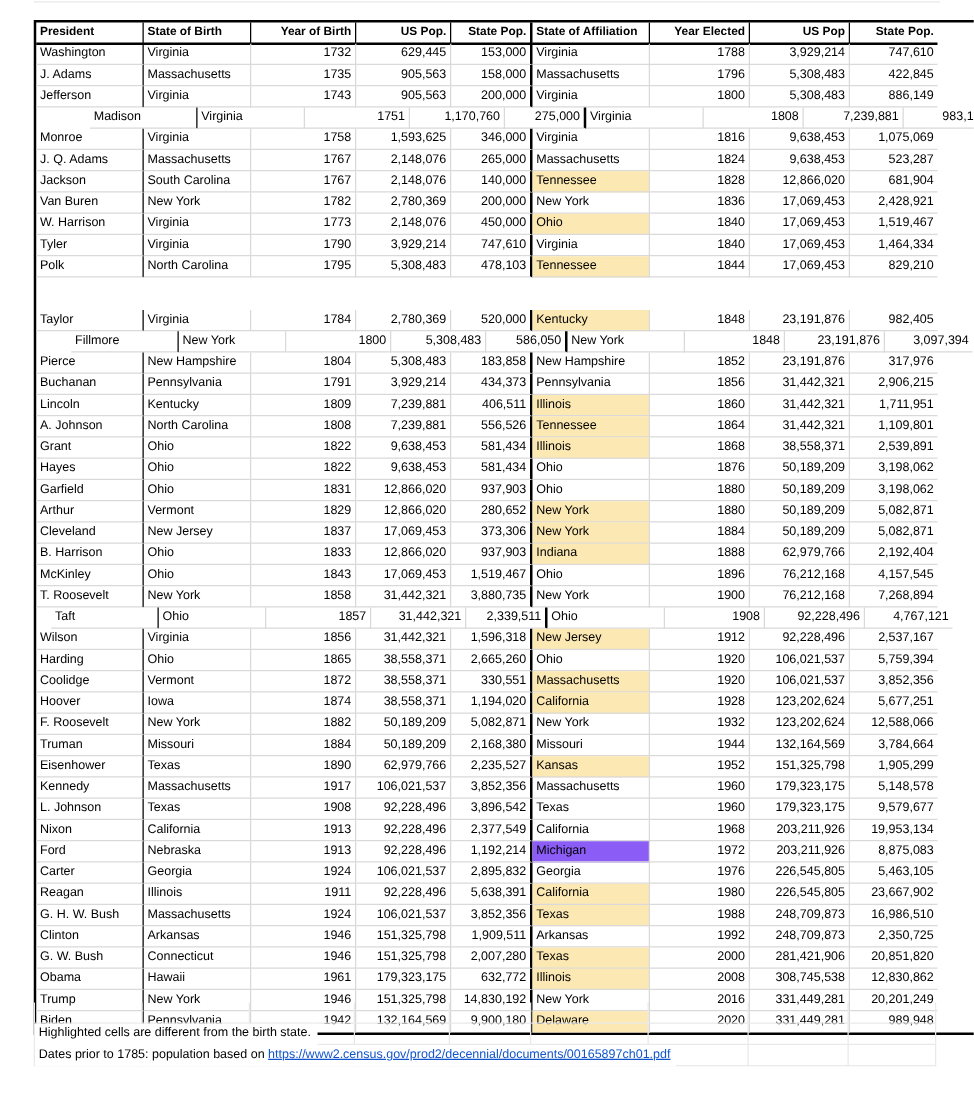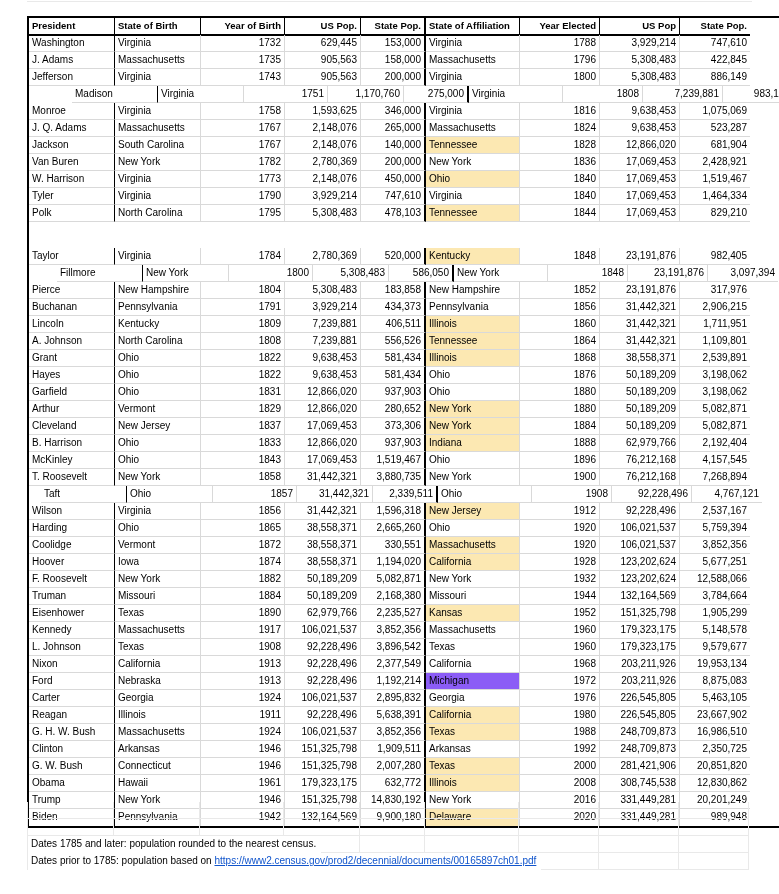--- a/index.html
+++ b/index.html
@@ -564,34 +564,21 @@
         <div class="gc"></div>
         <div class="gc"></div>
         <div class="gc"></div>
         <div class="gc"></div>
         <div class="gc"></div>
         <div class="gc"></div>
         <div class="gc"></div>
         <div class="gc"></div>
         <div class="gc"></div>
       </div>
-  </div>
-  <div class="grid-row">
-    <div class="row-bg" style="grid-template-columns: 86px 86px 84px 76px 65px 94px 80px 80px 70px;">
-        <div class="gc"></div>
-        <div class="gc"></div>
-        <div class="gc"></div>
-        <div class="gc"></div>
-        <div class="gc"></div>
-        <div class="gc"></div>
-        <div class="gc"></div>
-        <div class="gc"></div>
-        <div class="gc"></div>
-      </div>
-    <span class="note-text">Dates 1785 and later: population rounded to the nearest census.</span>
+    <span class="note-text">Highlighted cells are different from the birth state.</span>
   </div>
   <div class="grid-row">
     <div class="row-bg" style="grid-template-columns: 86px 86px 84px 76px 65px 94px 80px 80px 70px;">
         <div class="gc"></div>
         <div class="gc"></div>
         <div class="gc"></div>
         <div class="gc"></div>
         <div class="gc"></div>
         <div class="gc"></div>
         <div class="gc"></div>

